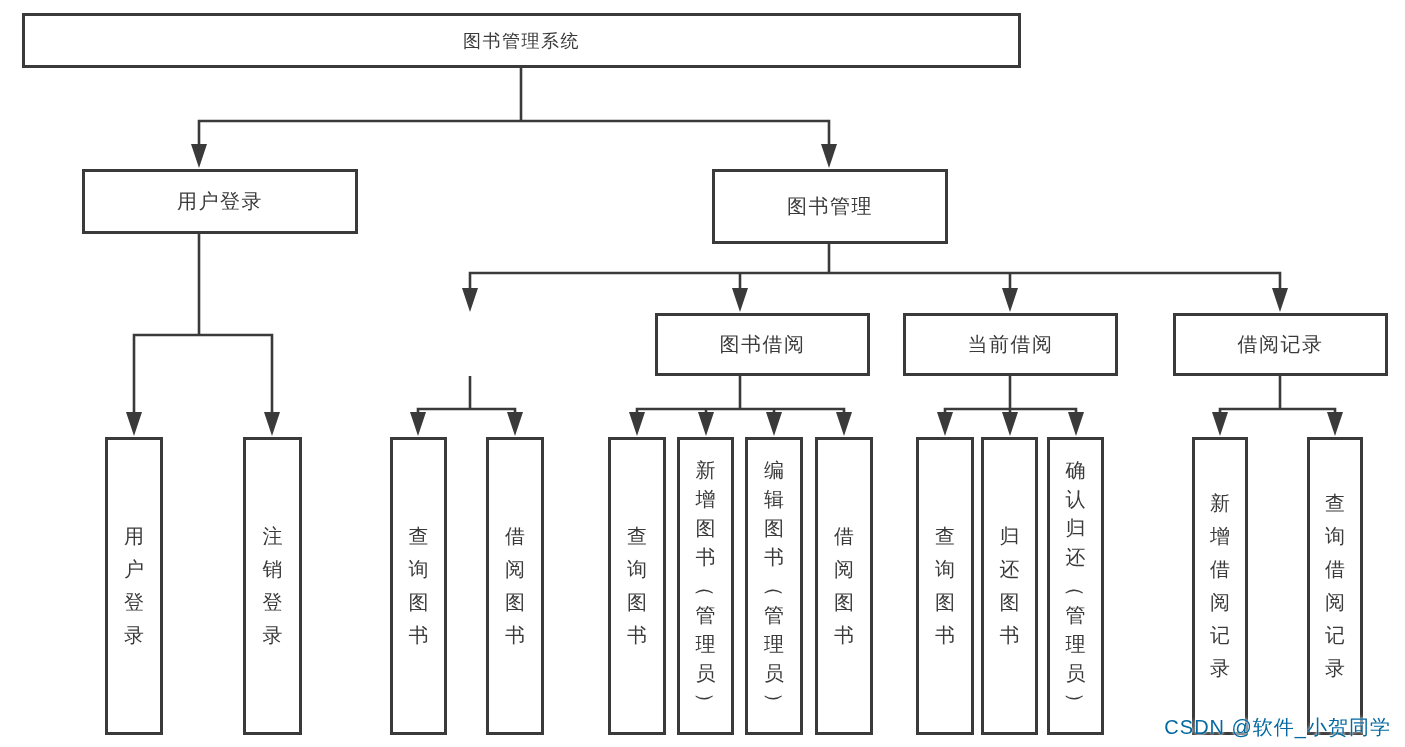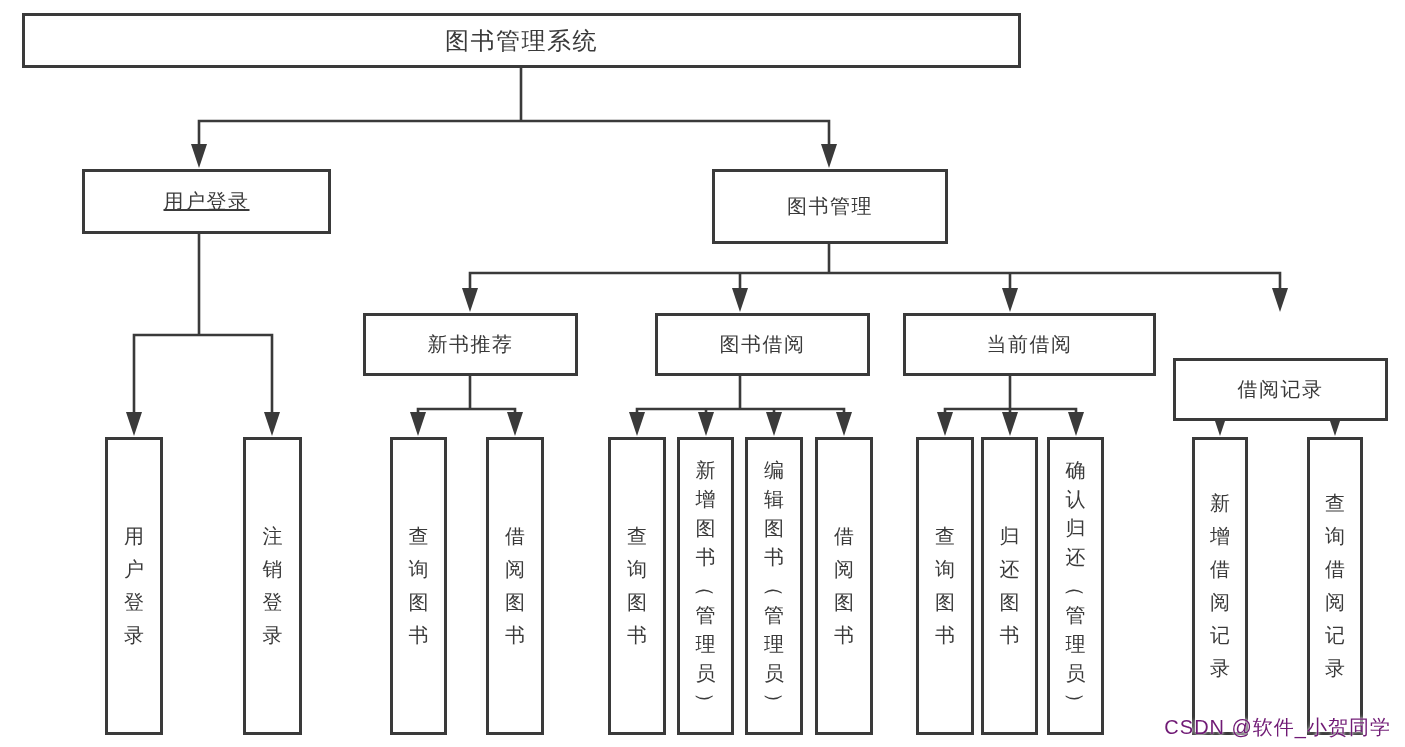--- a/index.html
+++ b/index.html
@@ -34,37 +34,37 @@
     border: 3px solid #3a3a3a;
     display: flex;
     align-items: center;
     justify-content: center;
   }
   .hlabel {
     font-size: 20px;
     letter-spacing: 1.5px;
     white-space: nowrap;
   }
-  .root-label { font-size: 24px; font-family: Liberation Mono, monospace; }
+  .root-label { font-size: 18px; font-family: Liberation Mono, monospace; }
   .vbox { flex-direction: column; }
   .vlabel { display: block; width: 100%; }
   .vlabel span {
     display: block;
     text-align: center;
     font-size: 20px;
     line-height: 33px;
   }
   .vlabel.tight span { line-height: 29px; }
   .vlabel span.paren { transform: rotate(90deg); }
   .watermark {
     position: absolute;
     top: 714px;
     right: 14px;
     font-size: 20px;
-    color: #701a75;
+    color: #0369a1;
     letter-spacing: 1px;
     white-space: nowrap;
     text-shadow: 0 0 2px #ffffff, 0 0 4px #ffffff;
     z-index: 5;
   }
 </style>
 </head>
 <body>
 
 <div class="stage">
@@ -128,37 +128,34 @@
       <path class="line" d="M1220,414 V409 H1335 V414"></path>
       <path class="arrow" d="M1212,412 L1228,412 L1220,436 Z"></path>
       <path class="arrow" d="M1327,412 L1343,412 L1335,436 Z"></path>
     </g>
   </svg>
 
   <div class="box" style="left:22px; top:13px; width:999px; height:55px;">
     <span class="hlabel root-label">图书管理系统</span>
   </div>
 
-  <div class="box" style="left:82px; top:169px; width:249px; height:65px;text-decoration:underline;">
+  <div class="box" style="left:82px; top:169px; width:276px; height:65px;">
     <span class="hlabel">用户登录</span>
   </div>
   <div class="box" style="left:712px; top:169px; width:236px; height:75px;">
     <span class="hlabel">图书管理</span>
   </div>
 
-  <div class="box" style="left:363px; top:313px; width:215px; height:63px;">
-    <span class="hlabel">新书推荐</span>
-  </div>
   <div class="box" style="left:655px; top:313px; width:215px; height:63px;">
     <span class="hlabel">图书借阅</span>
   </div>
-  <div class="box" style="left:903px; top:313px; width:253px; height:63px;">
+  <div class="box" style="left:903px; top:313px; width:215px; height:63px;">
     <span class="hlabel">当前借阅</span>
   </div>
-  <div class="box" style="left:1173px; top:313px; width:215px; height:63px;margin-top:45px;">
+  <div class="box" style="left:1173px; top:313px; width:215px; height:63px;">
     <span class="hlabel">借阅记录</span>
   </div>
 
   <div class="box vbox" style="left:105px; top:437px; width:58px; height:298px;">
     <span class="vlabel">
         <span>用</span>
         <span>户</span>
         <span>登</span>
         <span>录</span>
       </span>

